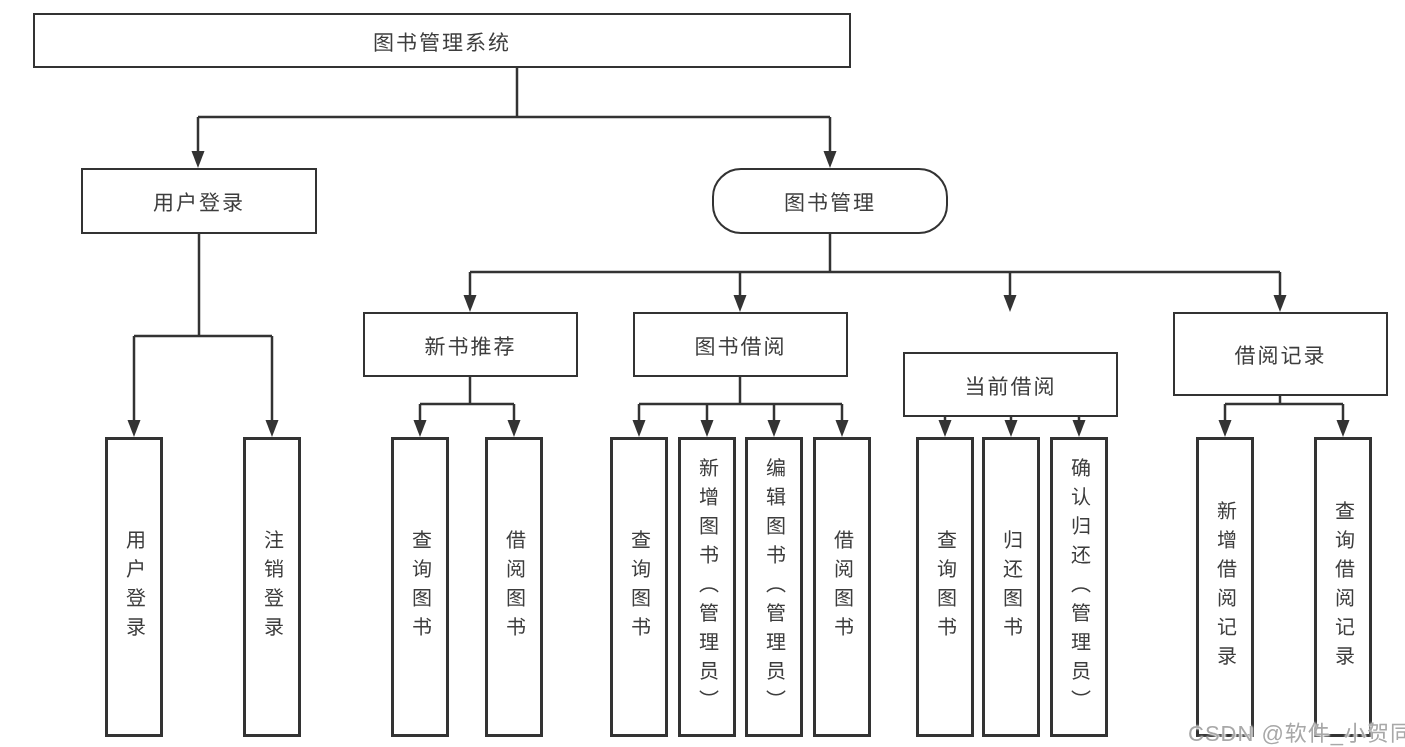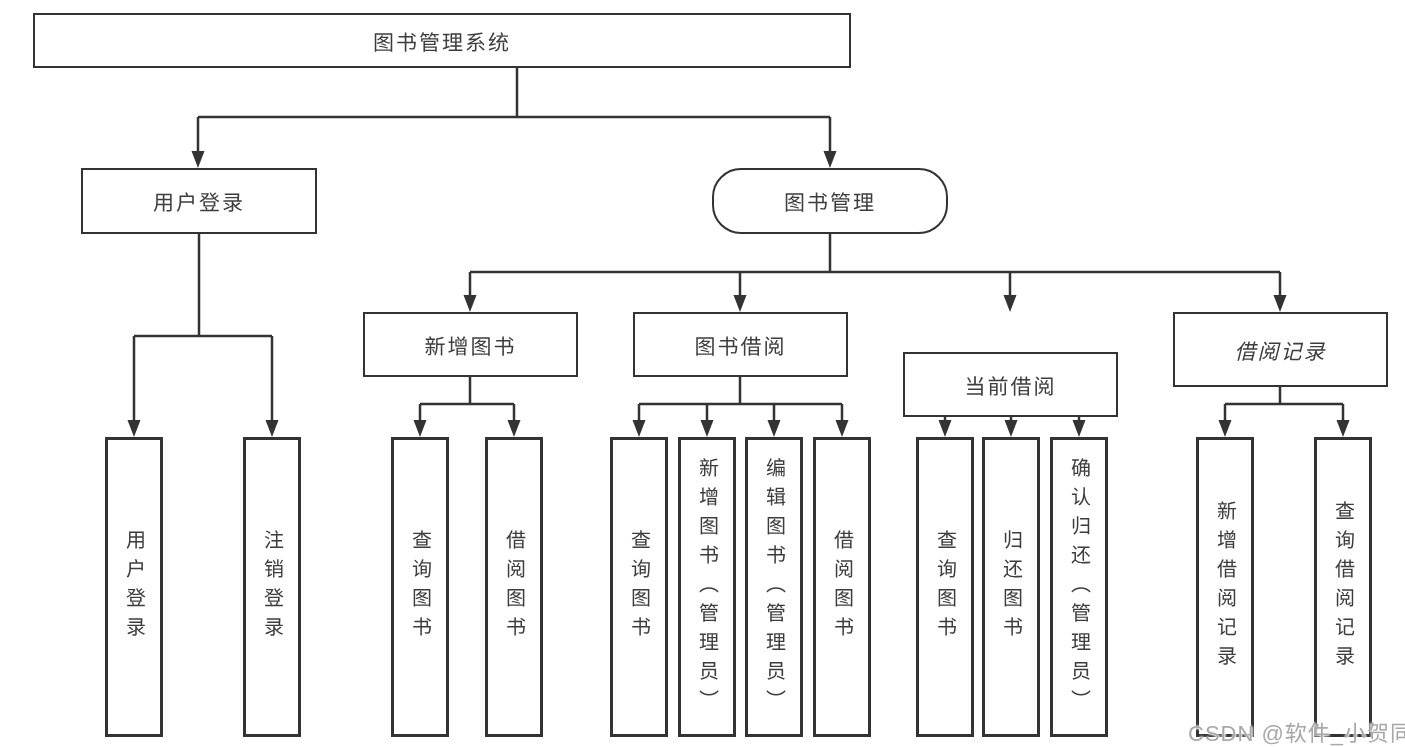--- a/index.html
+++ b/index.html
@@ -124,29 +124,29 @@
   </div>
 
   <div class="box h-box" style="left:81px; top:168px; width:236px; height:66px;">
     <span>用户登录</span>
   </div>
   <div class="box h-box" style="left:712px; top:168px; width:236px; height:66px;border-radius:29px;">
     <span>图书管理</span>
   </div>
 
   <div class="box h-box" style="left:363px; top:312px; width:215px; height:65px;">
-    <span>新增图书</span>
+    <span>新书推荐</span>
   </div>
   <div class="box h-box" style="left:633px; top:312px; width:215px; height:65px;">
     <span>图书借阅</span>
   </div>
   <div class="box h-box" style="left:903px; top:312px; width:215px; height:65px;margin-top:40px;">
     <span>当前借阅</span>
   </div>
-  <div class="box h-box" style="left:1173px; top:312px; width:215px; height:75px;font-style:italic;">
+  <div class="box h-box" style="left:1173px; top:312px; width:215px; height:84px;">
     <span>借阅记录</span>
   </div>
 
   <div class="box v-box" style="left:105px; top:437px; width:58px; height:300px;">
     <span class="v-label">用户登录</span>
   </div>
   <div class="box v-box" style="left:243px; top:437px; width:58px; height:300px;">
     <span class="v-label">注销登录</span>
   </div>
 

